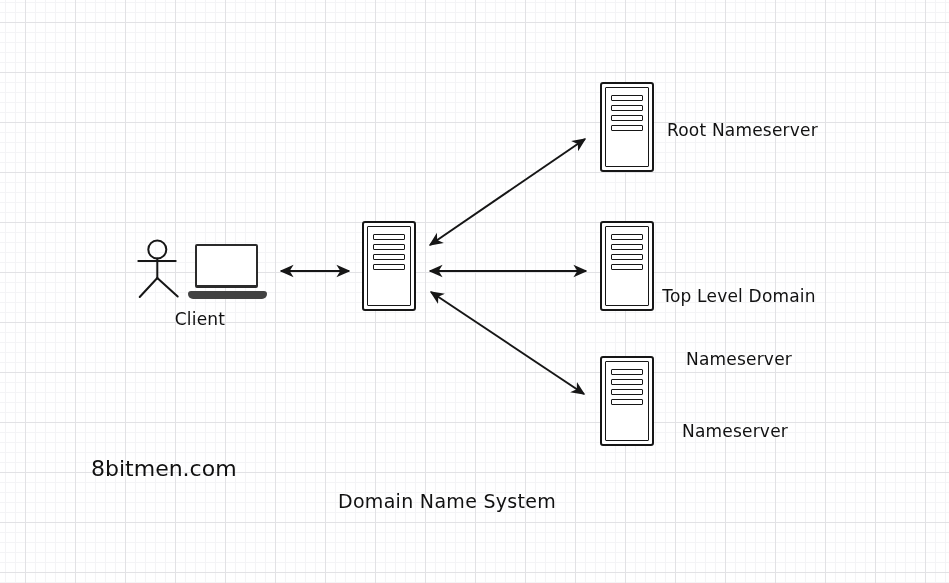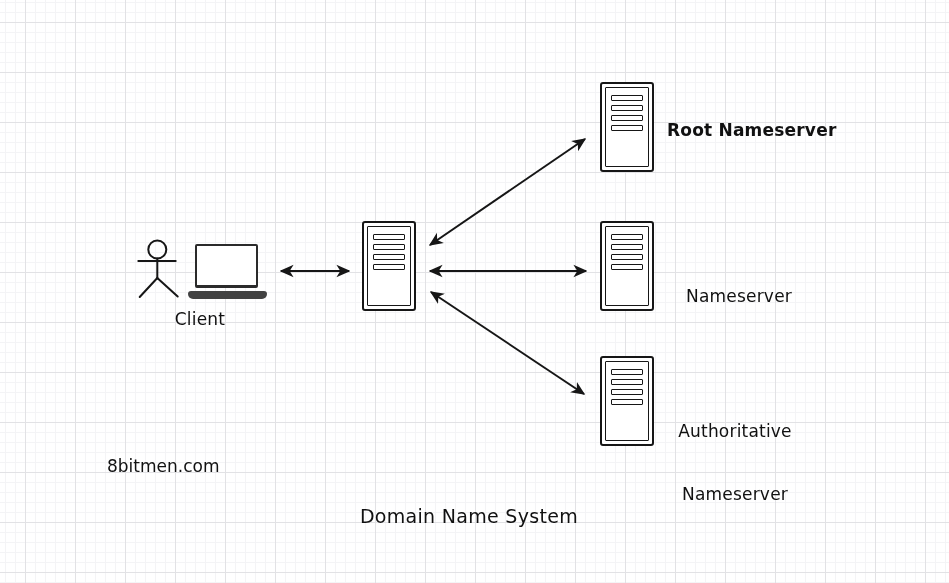--- a/index.html
+++ b/index.html
@@ -77,31 +77,31 @@
     position: absolute;
     font-size: 17px;
     line-height: 21px;
     color: #111111;
     letter-spacing: 0.2px;
     white-space: pre;
   }
   .center { text-align: center; }
   .title-label {
     position: absolute;
-    left: 338px; top: 505px;
+    left: 338px; top: 490px;
     width: 240px;
-    text-align: right;
+    text-align: left;
     font-size: 19px;
     color: #111111;
     letter-spacing: 0.3px;
   }
   .watermark-label {
     position: absolute;
-    left: 107px; top: 456px;
-    font-size: 17px;
+    left: 91px; top: 456px;
+    font-size: 22px;
     color: #111111;
   }
 
   svg { display: block; }
   .overlay {
     position: absolute;
     left: 0; top: 0;
     pointer-events: none;
   }
 </style>
@@ -165,28 +165,28 @@
       <div class="server-bar"></div>
       <div class="server-bar"></div>
       <div class="server-bar"></div>
       <div class="server-bar"></div>
     </div>
   </div>
 
   <div class="node-label center" style="left:150px; top:309px; width:100px;">Client</div>
 
 
-  <div class="node-label" style="left:667px; top:120px;font-weight:bold;">Root Nameserver</div>
+  <div class="node-label" style="left:667px; top:120px;">Root Nameserver</div>
 
   <div class="node-label center" style="left:659px; top:244px; width:160px;">
+    <span style="display:block;">Top Level Domain</span>
     <span style="display:block;">Nameserver</span>
   </div>
 
   <div class="node-label center" style="left:655px; top:379px; width:160px;">
-    <span style="display:block;">Authoritative</span>
     <span style="display:block;">Nameserver</span>
   </div>
 
   <div class="watermark-label">8bitmen.com</div>
 
   <div class="title-label">Domain Name System</div>
 
 </div>
 
 </body></html>

